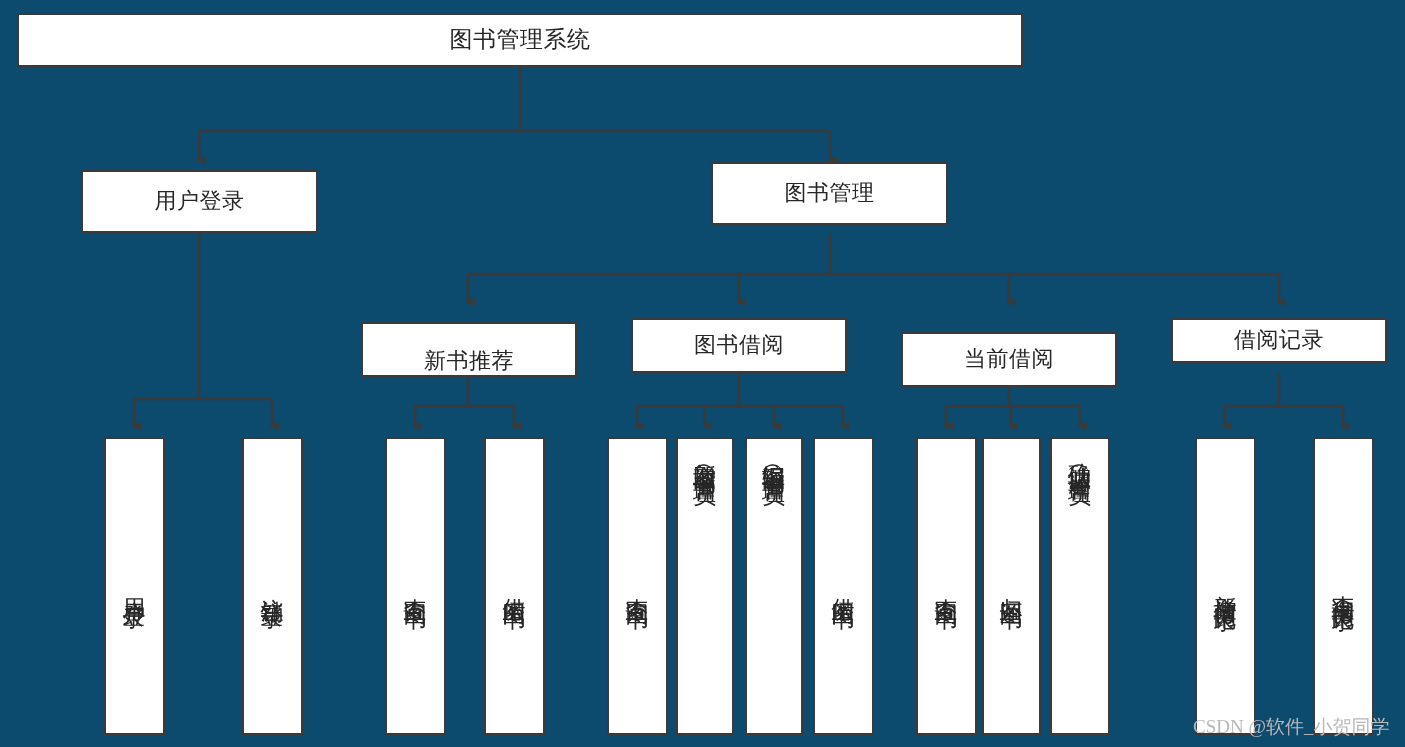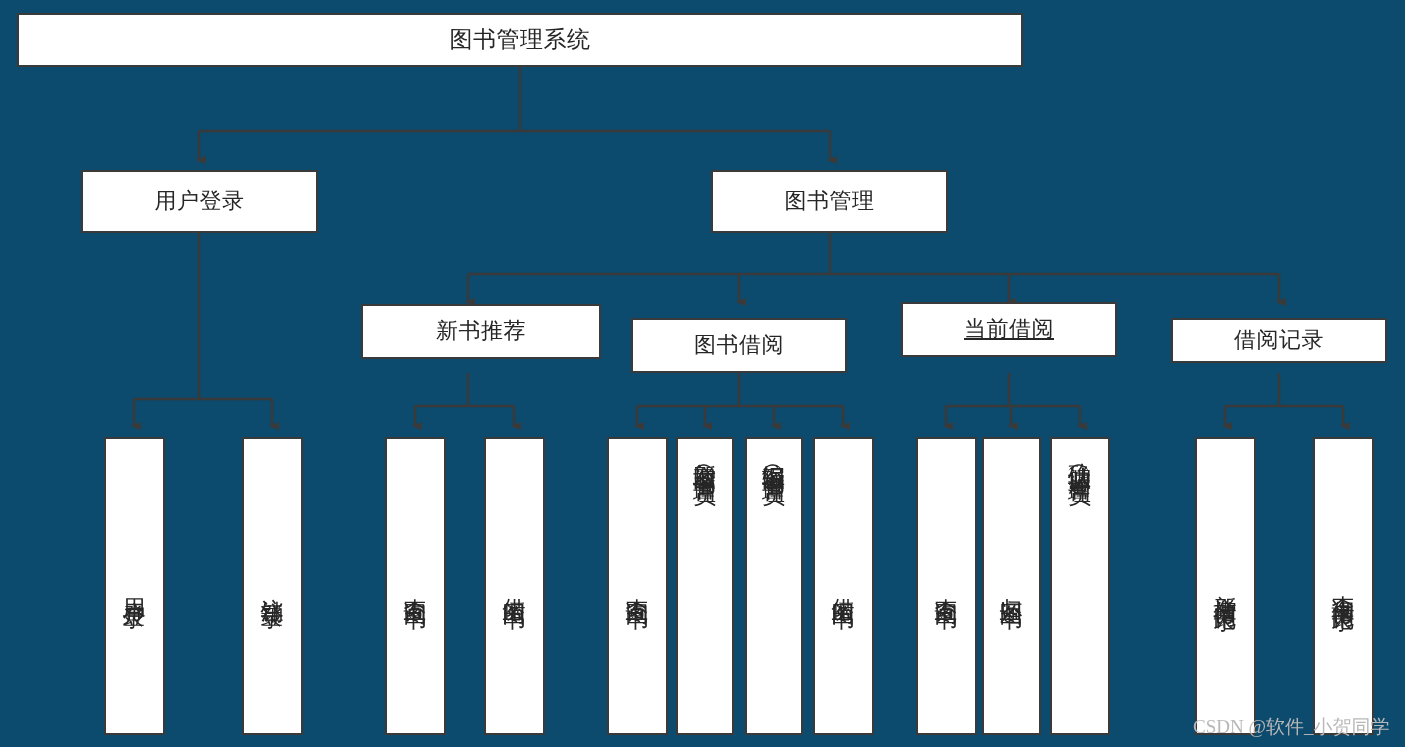--- a/index.html
+++ b/index.html
@@ -137,31 +137,31 @@
     </g>
   </svg>
 
   <div class="node horiz root" style="left:17px; top:13px; width:1006px; height:54px;">
     <span class="label">图书管理系统</span>
   </div>
 
   <div class="node horiz" style="left:81px; top:170px; width:237px; height:63px;">
     <span class="label">用户登录</span>
   </div>
-  <div class="node horiz" style="left:711px; top:170px; width:237px; height:63px;">
+  <div class="node horiz" style="left:711px; top:162px; width:237px; height:63px;">
     <span class="label">图书管理</span>
   </div>
 
-  <div class="node horiz" style="left:361px; top:304px; width:240px; height:55px;">
+  <div class="node horiz" style="left:361px; top:322px; width:216px; height:55px;align-items:flex-end;">
     <span class="label">新书推荐</span>
   </div>
   <div class="node horiz" style="left:631px; top:318px; width:216px; height:55px;">
     <span class="label">图书借阅</span>
   </div>
-  <div class="node horiz" style="left:901px; top:302px; width:216px; height:55px;text-decoration:underline;">
+  <div class="node horiz" style="left:901px; top:332px; width:216px; height:55px;">
     <span class="label">当前借阅</span>
   </div>
   <div class="node horiz" style="left:1171px; top:318px; width:216px; height:45px;">
     <span class="label">借阅记录</span>
   </div>
 
   <div class="node vert center" style="left:104px; top:437px; width:61px; height:298px;">
     <span class="label">用户登录</span>
   </div>
   <div class="node vert center" style="left:242px; top:437px; width:61px; height:298px;">

